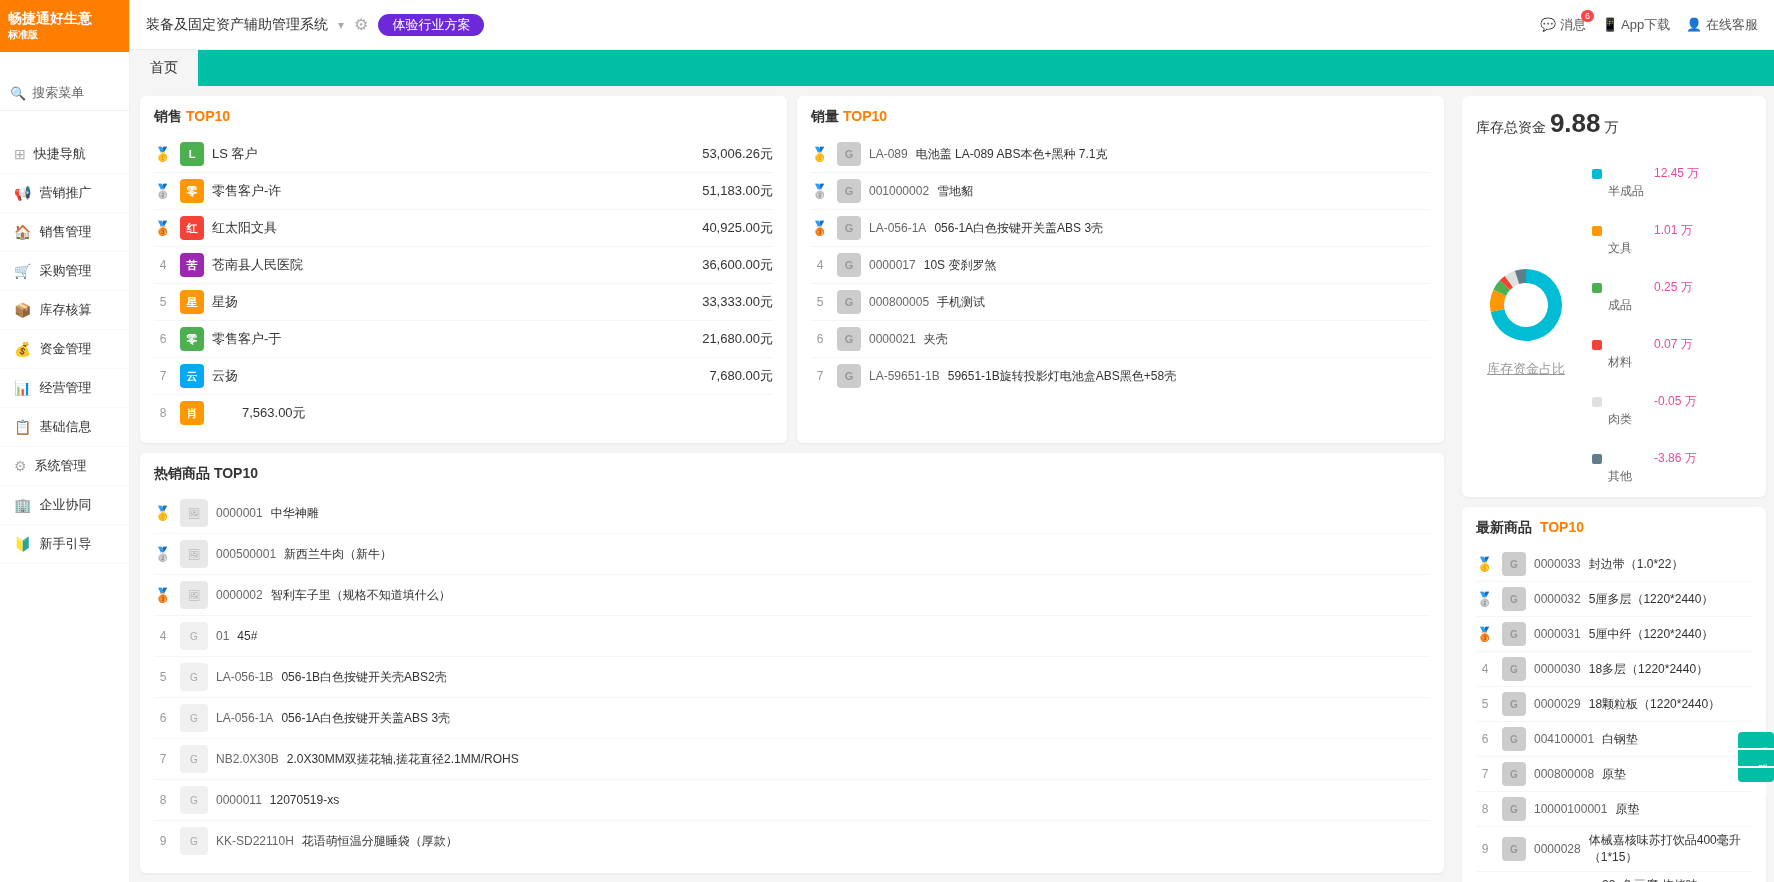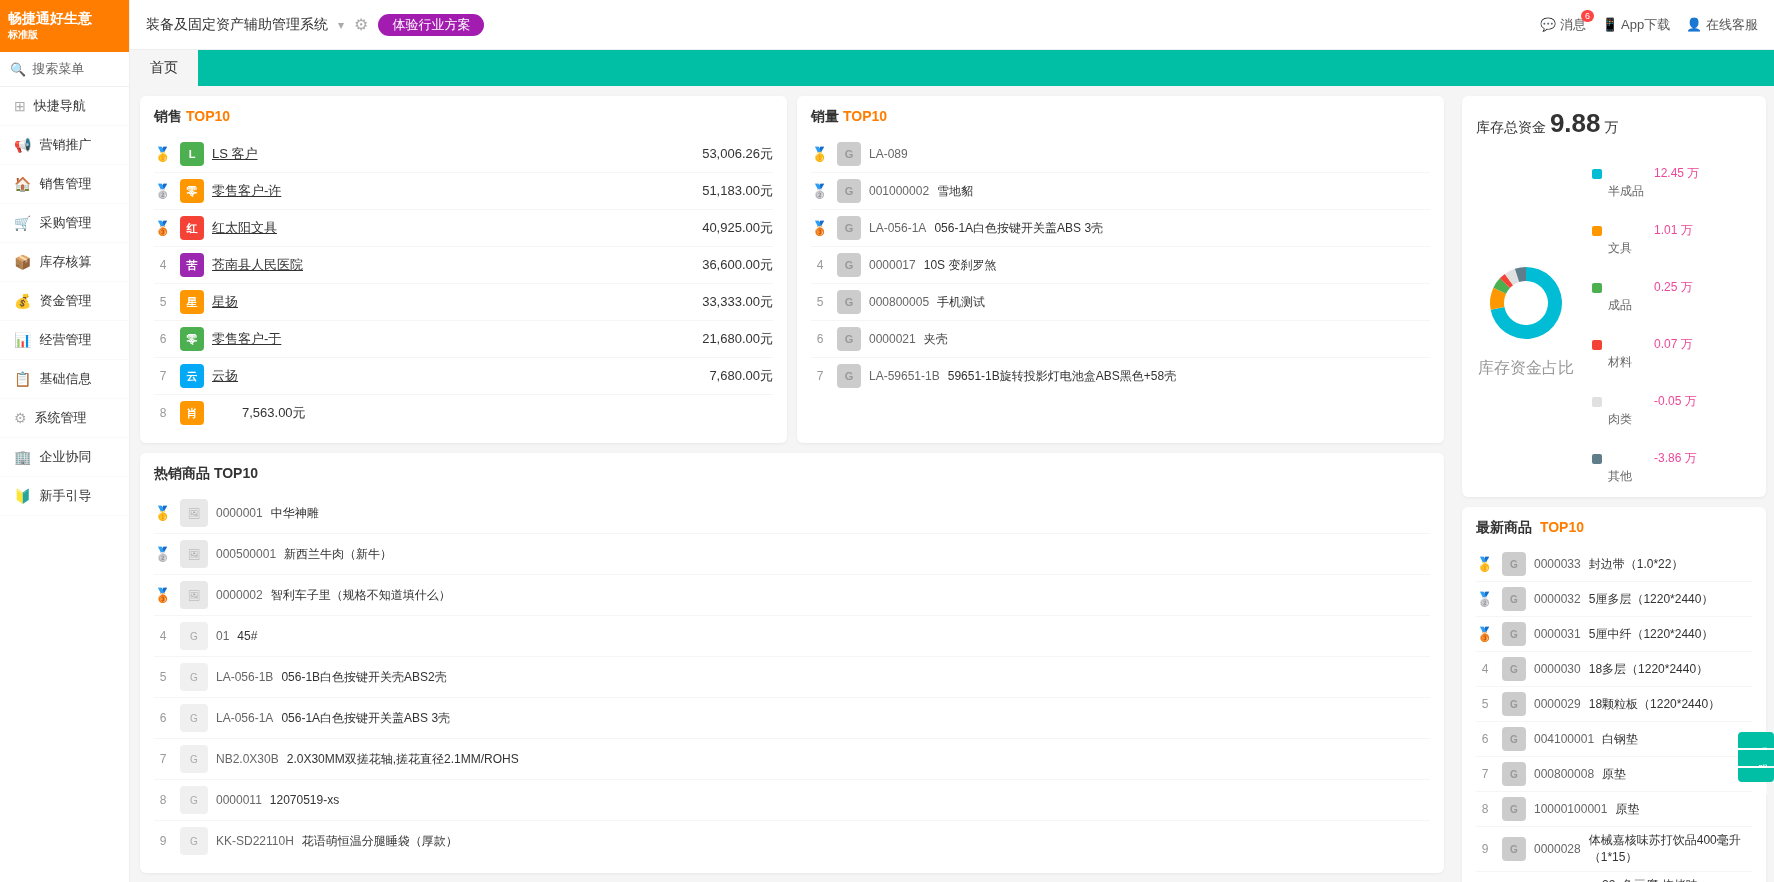--- a/index.html
+++ b/index.html
@@ -8,20 +8,21 @@
     
     .sidebar {
       width: 130px;
       min-width: 130px;
       background: #fff;
       display: flex;
       flex-direction: column;
       border-right: 1px solid #eee;
       height: 100%;
       overflow-y: auto;
+      gap: 24px;
     }
     .sidebar-logo {
       background: #ff7d00;
       color: #fff;
       padding: 10px 8px;
       font-size: 12px;
       font-weight: bold;
       display: flex;
       flex-direction: column;
       align-items: flex-start;
@@ -66,21 +67,21 @@
       gap: 10px;
       border-bottom: 1px solid #eee;
     }
     .topbar-title {
       font-size: 14px;
       color: #333;
     }
     .topbar-arrow { color: #aaa; font-size: 12px; }
     .topbar-gear { color: #aaa; font-size: 16px; cursor: pointer; }
     .topbar-btn {
-      background: #a21caf;
+      background: #6d28d9;
       color: #fff;
       border: none;
       padding: 2px 14px;
       border-radius: 12px;
       cursor: pointer;
       font-size: 13px;
     }
     .topbar-right {
       margin-left: auto;
       display: flex;
@@ -205,21 +206,21 @@
       border-radius: 4px;
       background: #ddd;
       flex-shrink: 0;
       display: flex;
       align-items: center;
       justify-content: center;
       font-size: 10px;
       color: #aaa;
       overflow: hidden;
     }
-    .item-name { flex: 1; color: #333; font-size: 13px; text-decoration: underline; }
+    .item-name { flex: 1; color: #333; font-size: 13px; }
     .item-amount { color: #333; font-size: 13px; font-weight: 500; margin-left: 30px; }
     .item-code { color: #666; font-size: 12px; }
     .item-desc { flex: 1; color: #333; font-size: 12px; }
 
     
     .inventory-total {
       font-size: 14px;
       color: #333;
       margin-bottom: 8px;
     }
@@ -457,20 +458,21 @@
 
         <div class="card">
           <div class="card-title">
             销量<span class="top10">TOP10</span>
           </div>
           <div id="sold-qty-list">
               <div class="list-item">
     <span class="rank-badge">🥇</span>
     <div class="avatar-circle" style="background:#ccc;color:#999;">G</div>
     <span class="item-code">LA-089</span>
+    <span class="item-desc">电池盖 LA-089 ABS本色+黑种 7.1克</span>
   </div>
               <div class="list-item">
     <span class="rank-badge">🥈</span>
     <div class="avatar-circle" style="background:#ccc;color:#999;">G</div>
     <span class="item-code">001000002</span>
     <span class="item-desc">雪地貂</span>
   </div>
               <div class="list-item">
     <span class="rank-badge">🥉</span>
     <div class="avatar-circle" style="background:#ccc;color:#999;">G</div>
@@ -578,21 +580,21 @@
           <div>
             <svg class="donut-chart" viewBox="0 0 100 100">
 
             <path d="M 50 14 A 36 36 0 1 1 14.63765897376721 56.74572732508609 L 28.38968048396885 54.12238892088594 A 22 22 0 1 0 50 28 Z" fill="#00bcd4"></path>
                 <path d="M 14.63765897376721 56.74572732508609 A 36 36 0 0 1 17.426226111223293 34.6719455036574 L 30.093804845747567 40.63285558556841 A 22 22 0 0 0 28.38968048396885 54.12238892088594 Z" fill="#ff9800"></path>
                 <path d="M 17.426226111223293 34.6719455036574 A 36 36 0 0 1 23.757129412829176 25.35630418656722 L 33.96269019672894 34.939963669568854 A 22 22 0 0 0 30.093804845747567 40.63285558556841 Z" fill="#4caf50"></path>
                 <path d="M 23.757129412829176 25.35630418656722 A 36 36 0 0 1 28.839730917470963 20.875388202501895 L 37.068724449565586 32.201626123751154 A 22 22 0 0 0 33.96269019672894 34.939963669568854 Z" fill="#f44336"></path>
                 <path d="M 28.839730917470963 20.875388202501895 A 36 36 0 0 1 38.87538820250189 15.761965413374476 L 43.201626123751154 29.076756641506623 A 22 22 0 0 0 37.068724449565586 32.201626123751154 Z" fill="#e0e0e0"></path>
                 <path d="M 38.87538820250189 15.761965413374476 A 36 36 0 0 1 49.99999999999999 14 L 49.99999999999999 28 A 22 22 0 0 0 43.201626123751154 29.076756641506623 Z" fill="#607d8b"></path>
               </svg>
-            <div style="font-size:16px;color:#999;text-align:center;margin-top:2px;">库存资金占比</div>
+            <div style="font-size:13px;color:#999;text-align:center;margin-top:2px;text-decoration:underline;">库存资金占比</div>
           </div>
           <div class="legend" id="inventory-legend">
               <div class="legend-item">
     <span class="legend-dot" style="background:#00bcd4"></span>
     <span class="legend-name">半成品</span>
     <span class="legend-value">12.45 万</span>
   </div>
               <div class="legend-item">
     <span class="legend-dot" style="background:#ff9800"></span>
     <span class="legend-name">文具</span>

